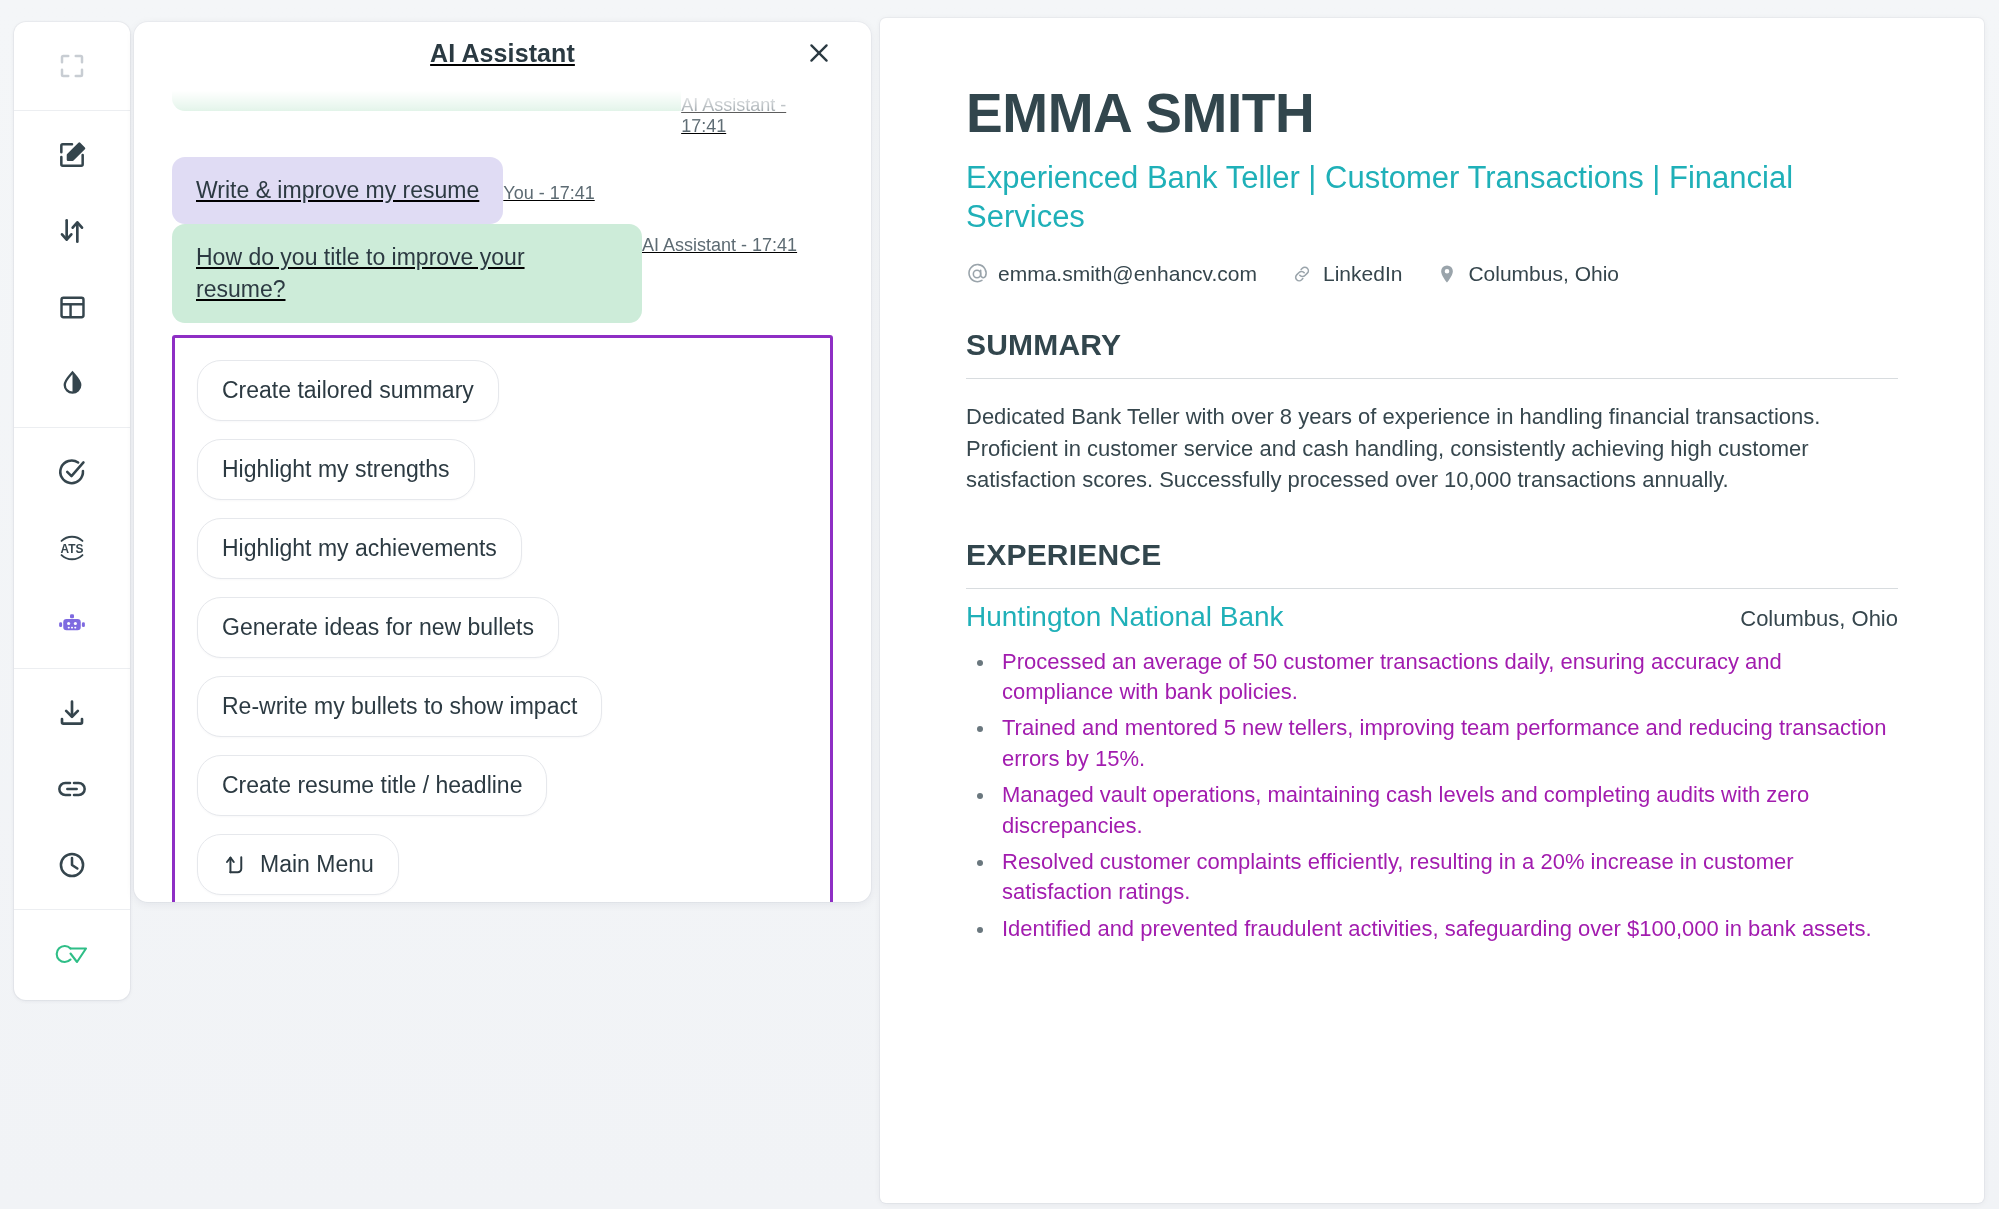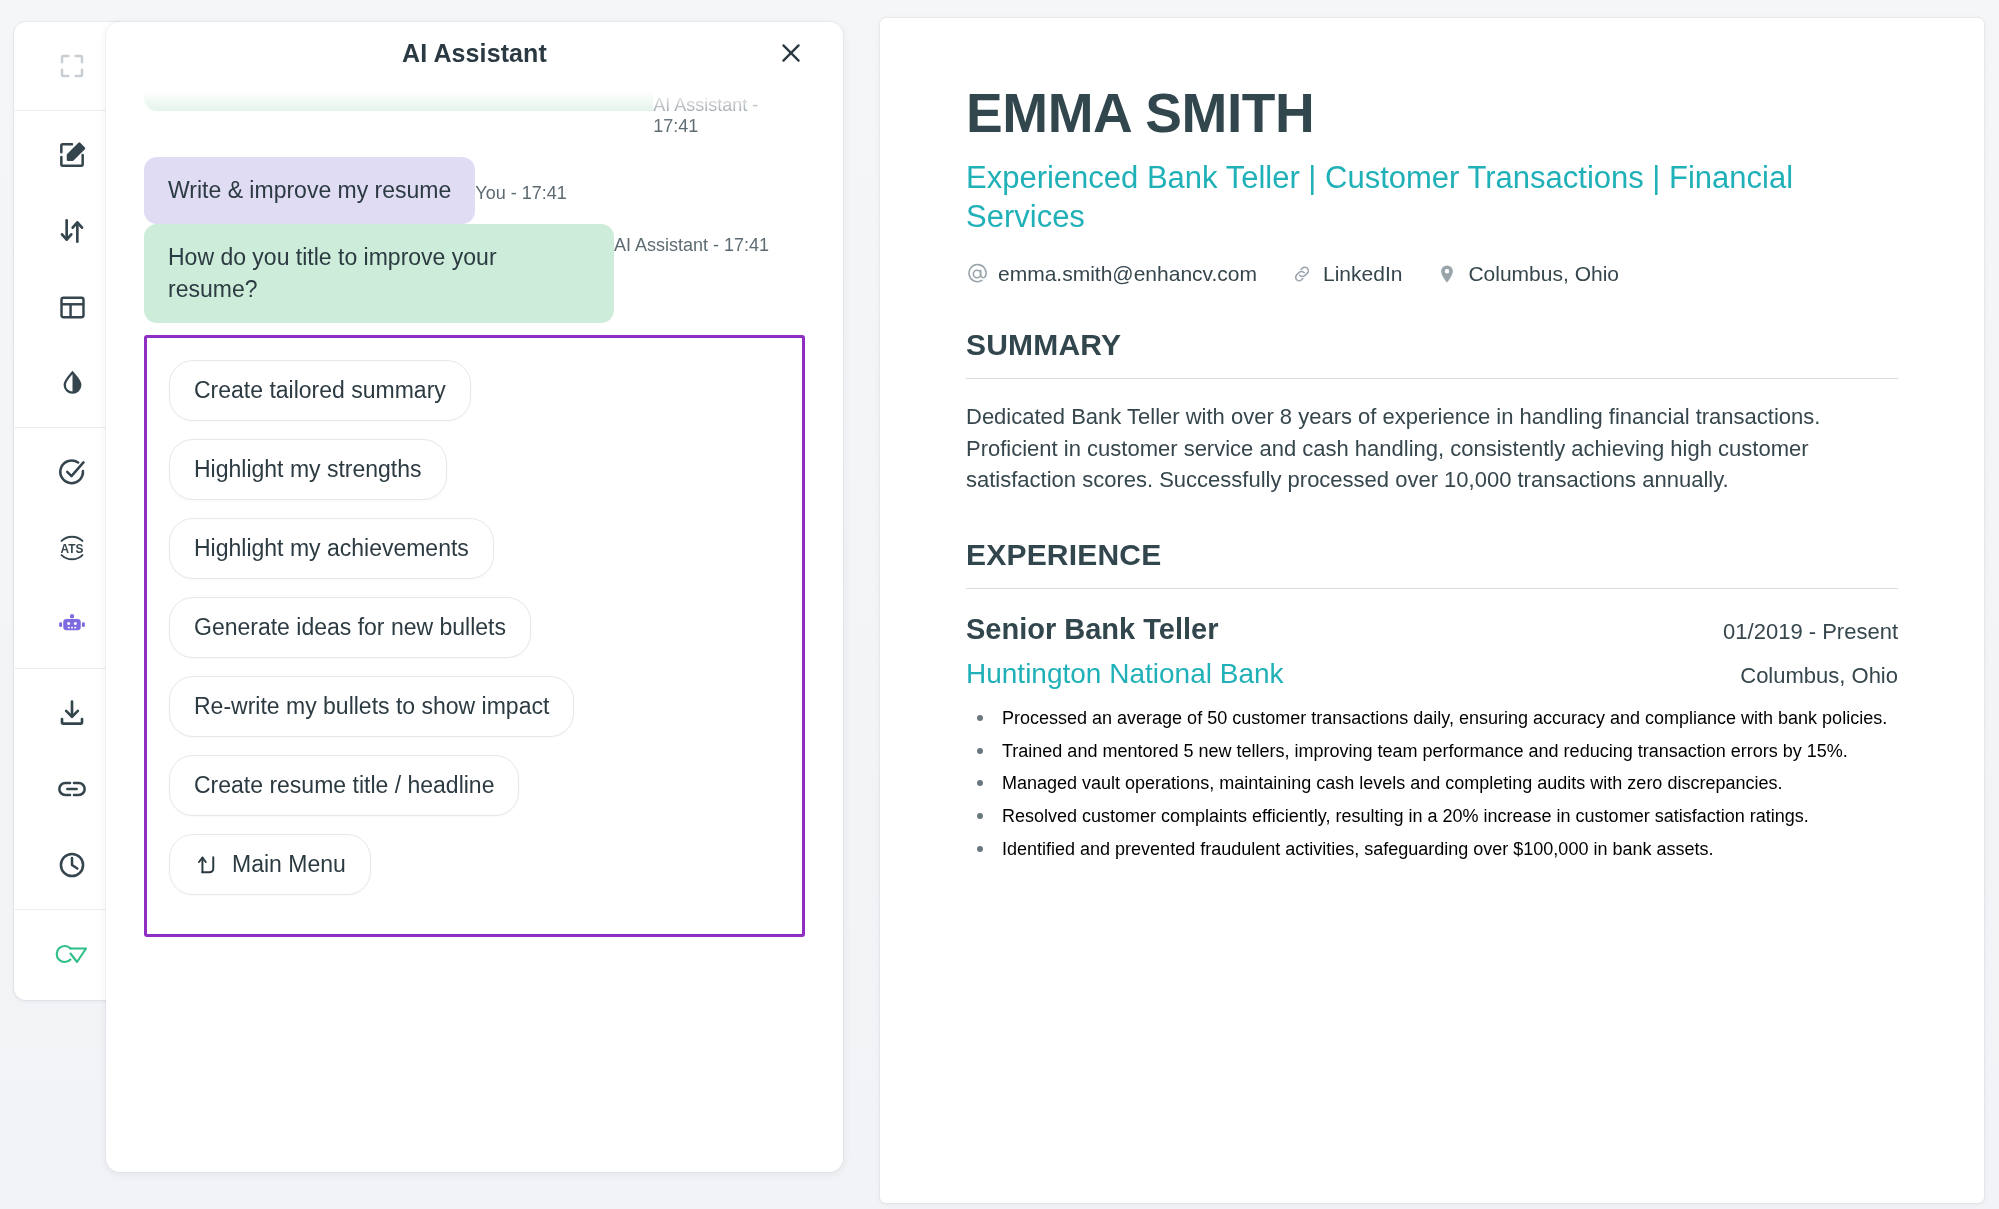--- a/index.html
+++ b/index.html
@@ -56,28 +56,29 @@
     color: #35454d;
   }
   .rail-btn.muted { color: #c8cdd3; }
   .rail-btn.purple { color: #7e6ae0; }
   .rail-btn.green  { color: #2fbe87; }
   .rail-btn svg { display: block; }
 
   
   #chat {
     position: absolute;
-    left: 106px;
+    left: 134px;
     top: 22px;
     width: 737px;
-    height: 1150px;
+    height: 880px;
     background: #ffffff;
     border-radius: 14px;
     box-shadow: 0 2px 10px rgba(20,30,50,0.07), 0 0 0 1px rgba(22,32,50,0.03);
     overflow: hidden;
+    text-decoration: underline;
   }
   #chat-header {
     position: relative;
     height: 62px;
     display: flex;
     align-items: center;
     justify-content: center;
   }
   #chat-title {
     font-size: 25px;
@@ -239,23 +240,23 @@
     display:flex;
     justify-content: space-between;
     align-items: baseline;
     margin-top: 12px;
   }
   .job-company { font-size: 28px; color:#1fb0b8; font-weight: 400;}
   .job-loc { font-size: 22px; color:#36464d; }
 
   .bullets { margin-top: 14px; padding-left: 30px; }
   .bullets li {
-    font-size: 18px;
+    font-size: 22px;
     line-height: 1.38;
-    color: #000000;
+    color: #a21caf;
     margin-bottom: 6px;
     padding-left: 6px;
   }
   .bullets li::marker { color:#6a777e; font-size: 20px; }
 </style>
 </head>
 <body>
 
 <div id="app">
 
@@ -472,24 +473,20 @@
       <div class="cv-sec-title">SUMMARY</div>
       <div class="cv-rule"></div>
       <div id="cv-summary-text">Dedicated Bank Teller with over 8 years of experience in handling financial transactions. Proficient in customer service and cash handling, consistently achieving high customer satisfaction scores. Successfully processed over 10,000 transactions annually.</div>
     </div>
 
     <div class="cv-section">
       <div class="cv-sec-title">EXPERIENCE</div>
       <div class="cv-rule"></div>
 
       <div>
-        <div class="job-head">
-          <div class="job-title">Senior Bank Teller</div>
-          <div class="job-dates">01/2019 - Present</div>
-        </div>
         <div class="job-sub">
           <div class="job-company">Huntington National Bank</div>
           <div class="job-loc">Columbus, Ohio</div>
         </div>
         <ul class="bullets">
           <li>Processed an average of 50 customer transactions daily, ensuring accuracy and compliance with bank policies.</li>
           <li>Trained and mentored 5 new tellers, improving team performance and reducing transaction errors by 15%.</li>
           <li>Managed vault operations, maintaining cash levels and completing audits with zero discrepancies.</li>
           <li>Resolved customer complaints efficiently, resulting in a 20% increase in customer satisfaction ratings.</li>
           <li>Identified and prevented fraudulent activities, safeguarding over $100,000 in bank assets.</li>

